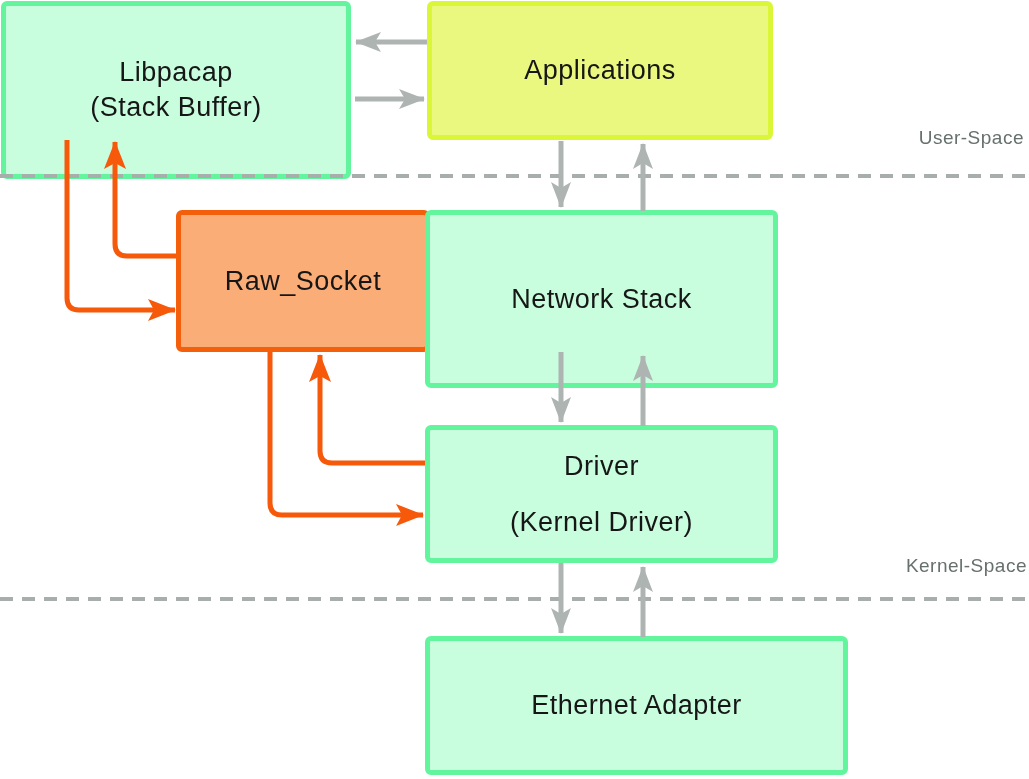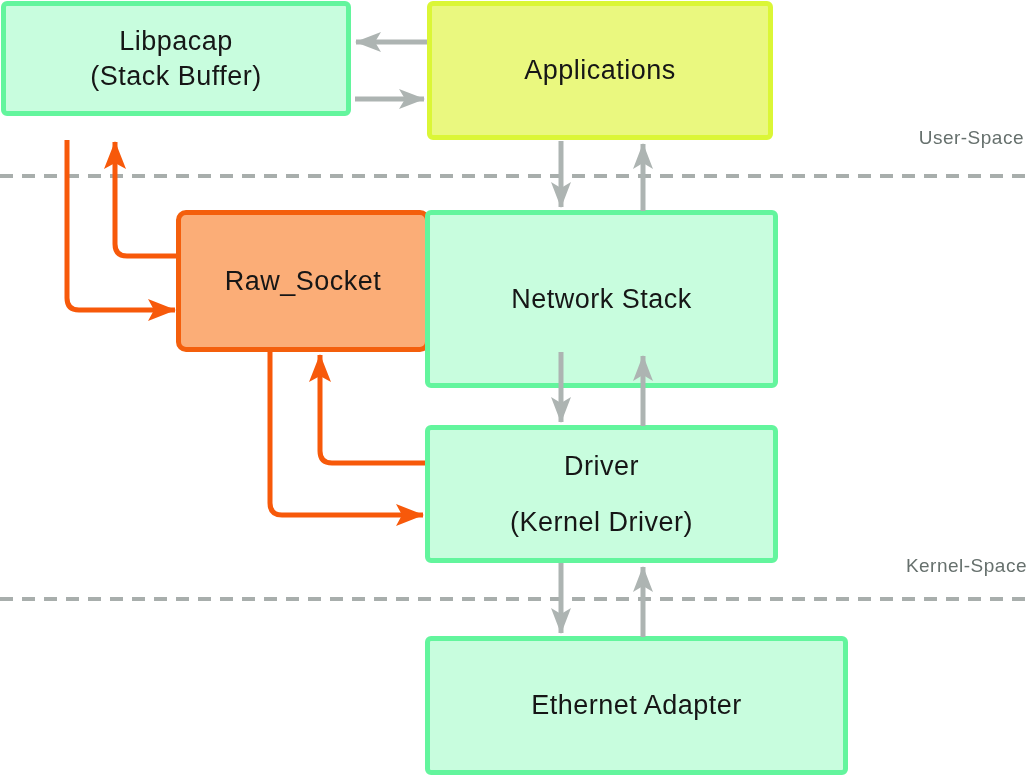--- a/index.html
+++ b/index.html
@@ -25,23 +25,23 @@
     text-align: center;
     font-size: 27px;
     line-height: 35px;
     color: var(--text-color, #161616);
     border: 5px solid;
     border-radius: 6px;
     letter-spacing: 0.5px;
   }
   .mint   { background: var(--mint-fill, #C8FDDE);   border-color: var(--mint-border, #63F59D); }
   .yellow { background: var(--yellow-fill, #EAF87F); border-color: var(--yellow-border, #DBF636); }
-  .orange { background: var(--orange-fill, #FBAD77); border-color: var(--orange-border, #F45F0C); border-radius: 10px; }
+  .orange { background: var(--orange-fill, #FBAD77); border-color: var(--orange-border, #F45F0C); }
 
-  #box-libpcap        { left: 1px;   top: 1px;   width: 350px; height: 115px; }
+  #box-libpcap        { left: 1px;   top: 1px;   width: 350px; height: 178px; }
   #box-applications   { left: 427px; top: 1px;   width: 346px; height: 139px; }
   #box-raw-socket     { left: 176px; top: 210px; width: 254px; height: 142px; z-index: 1; }
   #box-network-stack  { left: 425px; top: 210px; width: 353px; height: 178px; z-index: 2; }
   #box-driver         { left: 425px; top: 425px; width: 353px; height: 138px; gap: 21px; }
   #box-ethernet       { left: 425px; top: 636px; width: 423px; height: 139px; }
 
   .space-label {
     position: absolute;
     font-size: 19px;
     color: var(--label-color, #66706D);

